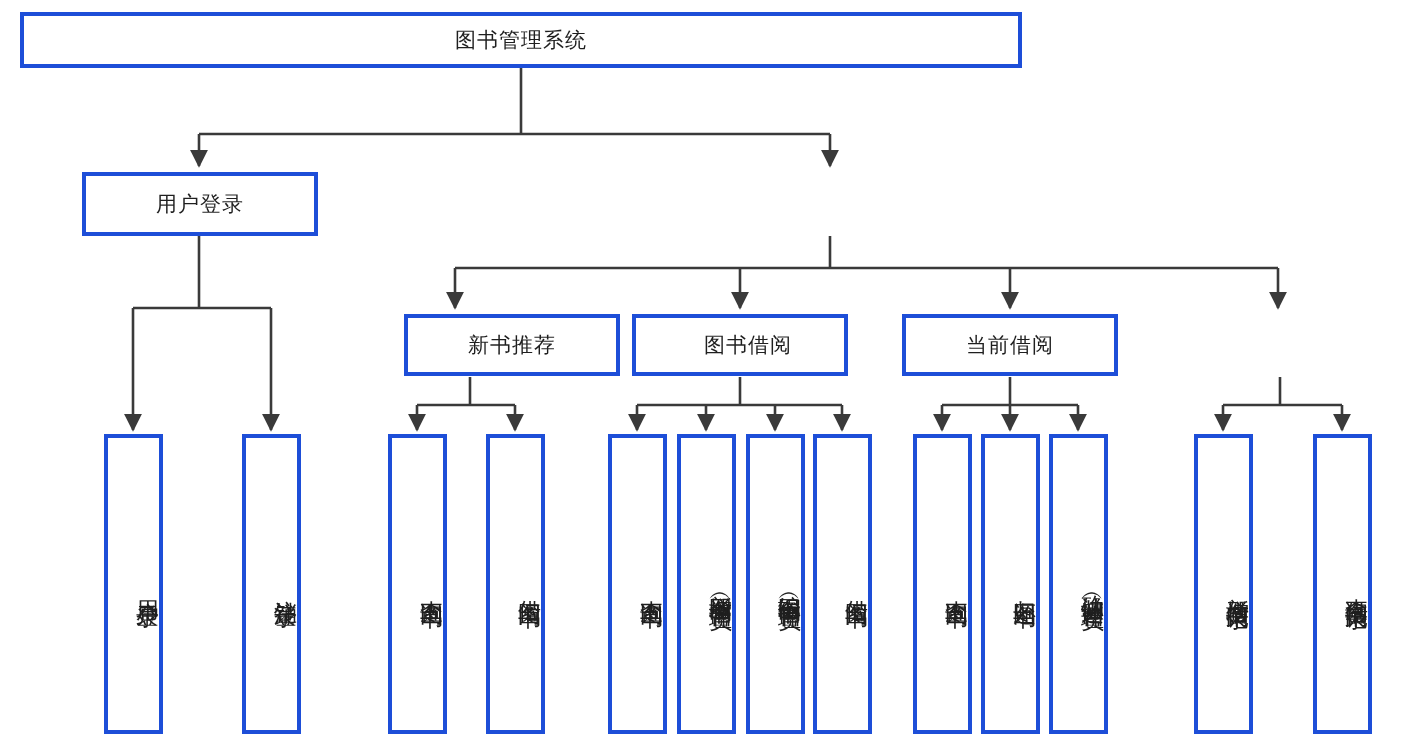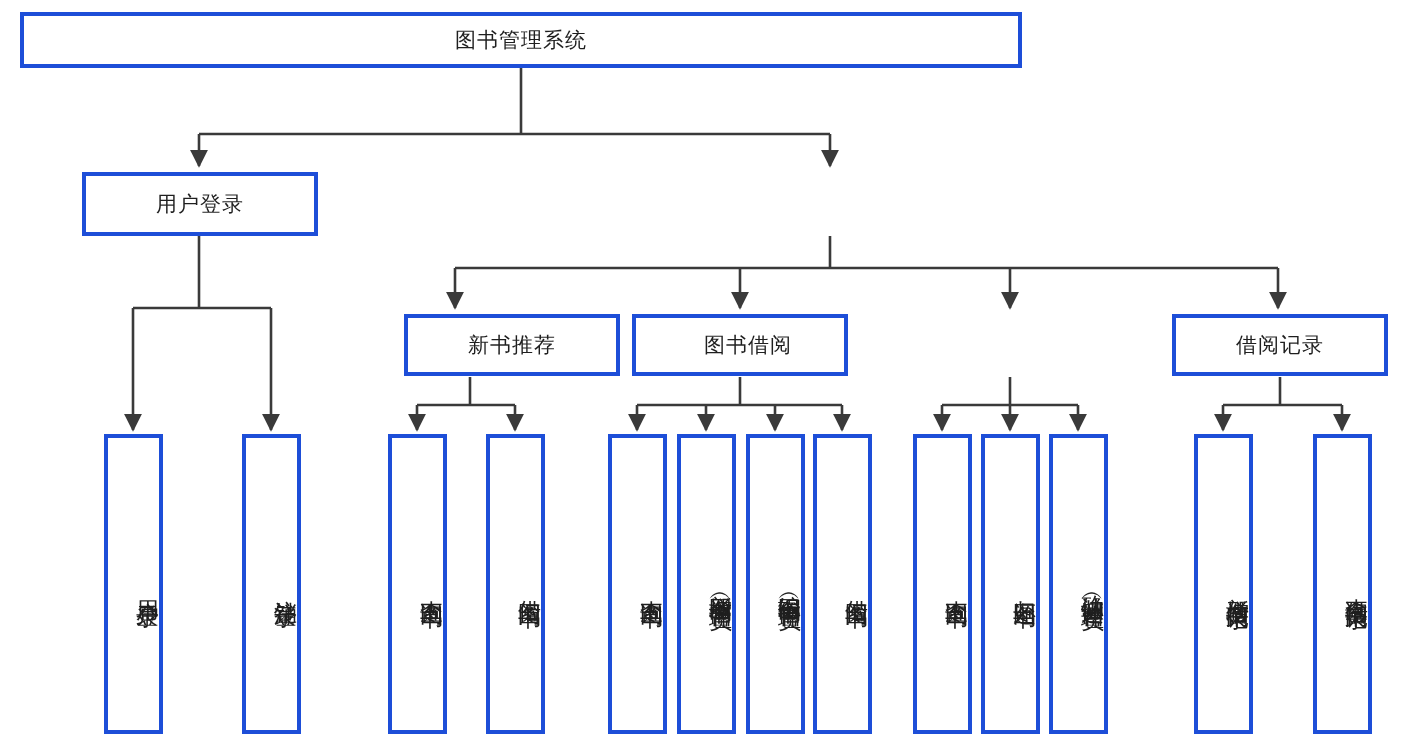--- a/index.html
+++ b/index.html
@@ -123,22 +123,22 @@
   <div class="node h" style="left:82px; top:172px; width:236px; height:64px;">
     <span>用户登录</span>
   </div>
 
   <div class="node h" style="left:362px; top:314px; width:216px; height:62px;margin-left:42px;">
     <span>新书推荐</span>
   </div>
   <div class="node h" style="left:632px; top:314px; width:216px; height:62px;padding-left:16px;">
     <span>图书借阅</span>
   </div>
-  <div class="node h" style="left:1172px; top:314px; width:216px; height:62px;">
-    <span>借阅记录</span>
+  <div class="node h" style="left:902px; top:314px; width:216px; height:62px;">
+    <span>当前借阅</span>
   </div>
 
   <div class="node v" style="left:104px; top:434px; width:59px; height:300px;">
     <span class="vtext">用户登录</span>
   </div>
   <div class="node v" style="left:242px; top:434px; width:59px; height:300px;">
     <span class="vtext">注销登录</span>
   </div>
 
   <div class="node v" style="left:388px; top:434px; width:59px; height:300px;">

